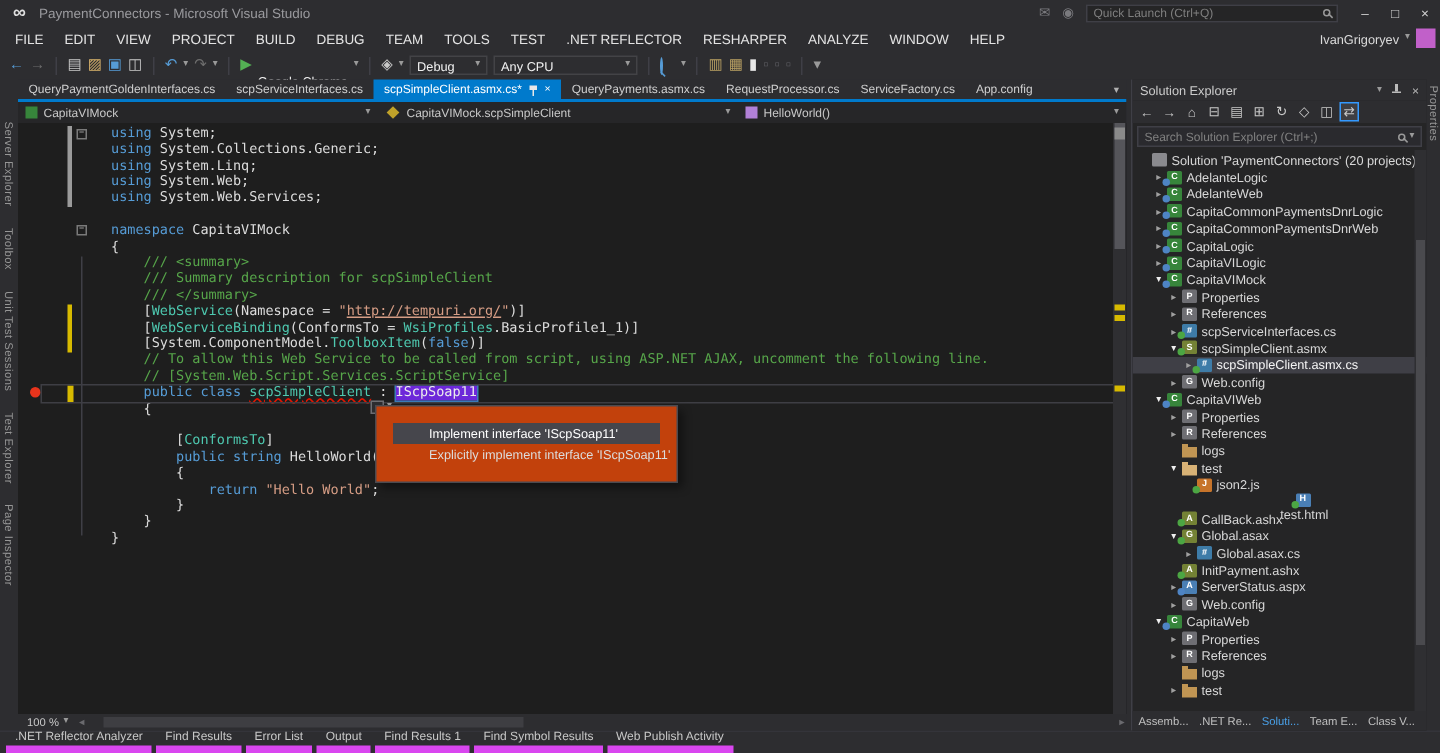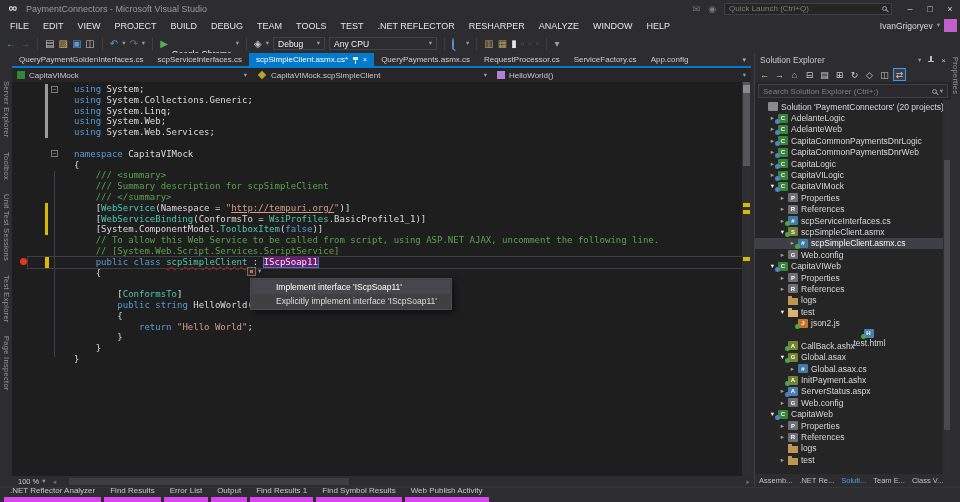--- a/index.html
+++ b/index.html
@@ -73,21 +73,21 @@
 
   .edbody{flex:1;position:relative;background:#1E1E1E;overflow:hidden;}
   .codelines{position:absolute;left:16px;top:2px;right:9px;}
   .cl{height:10.8px;line-height:10.8px;font-family:"DejaVu Sans Mono","Liberation Mono",monospace;
     font-size:9px;white-space:pre;padding-left:46px;color:#DCDCDC;}
   .cl.current{outline:1px solid #3E3E44;}
   .kw{color:#569CD6;} .pl{color:#DCDCDC;} .ty{color:#4EC9B0;} .st{color:#D69D85;}
   .cm{color:#57A64A;}
   .lk{color:#D69D85;text-decoration:underline;}
   .er{color:#4EC9B0;text-decoration:underline wavy #E51400;text-decoration-thickness:1px;}
-  .sl{background:#701a75;outline:1px solid #3C7CB8;color:#ECECEC;}
+  .sl{background:#6d28d9;outline:1px solid #3C7CB8;color:#ECECEC;}
 
   .ov{position:absolute;}
   .errglyph{left:8px;top:176px;width:7px;height:7px;background:#E8341C;border-radius:50%;}
   .chbar{left:33px;width:3px;}
   .chb1{top:2px;height:54px;background:#9B9B9B;}
   .chb2{top:121px;height:32px;background:#D7BA00;}
   .chb3{top:175px;height:11px;background:#D7BA00;width:4px;}
   .foldline{left:42px;top:89px;width:1px;height:186px;background:#3F3F46;}
   .foldbox{left:39px;width:7px;height:7px;border:1px solid #7A7A7A;background:#1E1E1E;
     color:#C8C8C8;font-size:6px;line-height:5px;text-align:center;}
@@ -97,22 +97,22 @@
   .edthumb{position:absolute;left:1px;top:0;width:7px;height:84px;background:#55555A;}
   .mk{position:absolute;left:1px;width:7px;}
   .mkg{top:3px;height:8px;background:#8A8A8A;}
   .mky1{top:121px;height:4px;background:#D7BA00;}
   .mky2{top:128px;height:4px;background:#D7BA00;}
   .mky3{top:175px;height:4px;background:#D7BA00;}
 
   .smarttag{position:absolute;left:235px;top:185px;display:flex;align-items:center;gap:2px;}
   .stbox{width:9px;height:9px;border:1px solid #6E6E73;background:#2D2D30;position:relative;}
   .stbox::after{content:"";position:absolute;left:2px;top:2px;width:3px;height:3px;background:#C87A2B;}
-  .ctxmenu{position:absolute;left:238px;top:196px;width:202px;background:#404040;
-    border:1px solid #4A4A50;box-shadow:3px 3px 6px rgba(0,0,0,.45);padding:1px;z-index:5;}
+  .ctxmenu{position:absolute;left:238px;top:188px;width:202px;background:#c2410c;
+    border:1px solid #4A4A50;box-shadow:3px 3px 6px rgba(0,0,0,.45);padding:11px;z-index:5;}
   .ctxitem{height:14px;display:flex;align-items:center;padding-left:24px;font-size:8.5px;color:#DCDCDC;white-space:nowrap;}
   .ctxitem.hl{background:#46464C;color:#FFFFFF;}
 
   .hsrow{height:11px;display:flex;align-items:center;background:#2D2D30;font-size:7.5px;
     color:#C8C8C8;gap:3px;padding-left:3px;}
   .zoombox{display:flex;align-items:center;gap:3px;padding:0 3px;}
   .hsarrow{color:#6A6A6E;font-size:6px;}
   .hstrack{flex:1;height:9px;position:relative;margin-right:1px;}
   .hsthumb{position:absolute;left:8px;top:1px;bottom:1px;width:280px;background:#3E3E42;}
 
@@ -211,21 +211,21 @@
       <span class="tbi" style="color: rgb(84, 176, 84);">▶</span>
       <span class="runlabel">Google Chrome</span>
       <span class="caret">▾</span>
       <span class="tbsep"></span>
       <span class="tbi" style="color: rgb(200, 200, 200);">◈</span>
       <span class="caret">▾</span>
       <span class="combo" style="width: 52px;">
         <span style="flex: 1 1 0%;">Debug</span>
         <span class="caret">▾</span>
       </span>
-      <span class="combo" style="width: 108px;">
+      <span class="combo" style="width: 96px;">
         <span style="flex: 1 1 0%;">Any CPU</span>
         <span class="caret">▾</span>
       </span>
       <span class="tbsep"></span>
       <span class="magbox"><span class="mag"></span></span>
       <span class="caret">▾</span>
       <span class="tbsep"></span>
       <span class="tbi" style="color: rgb(185, 160, 99);">▥</span>
       <span class="tbi" style="color: rgb(185, 160, 99);">▦</span>
       <span class="tbi" style="color: rgb(232, 232, 232);">▮</span>

